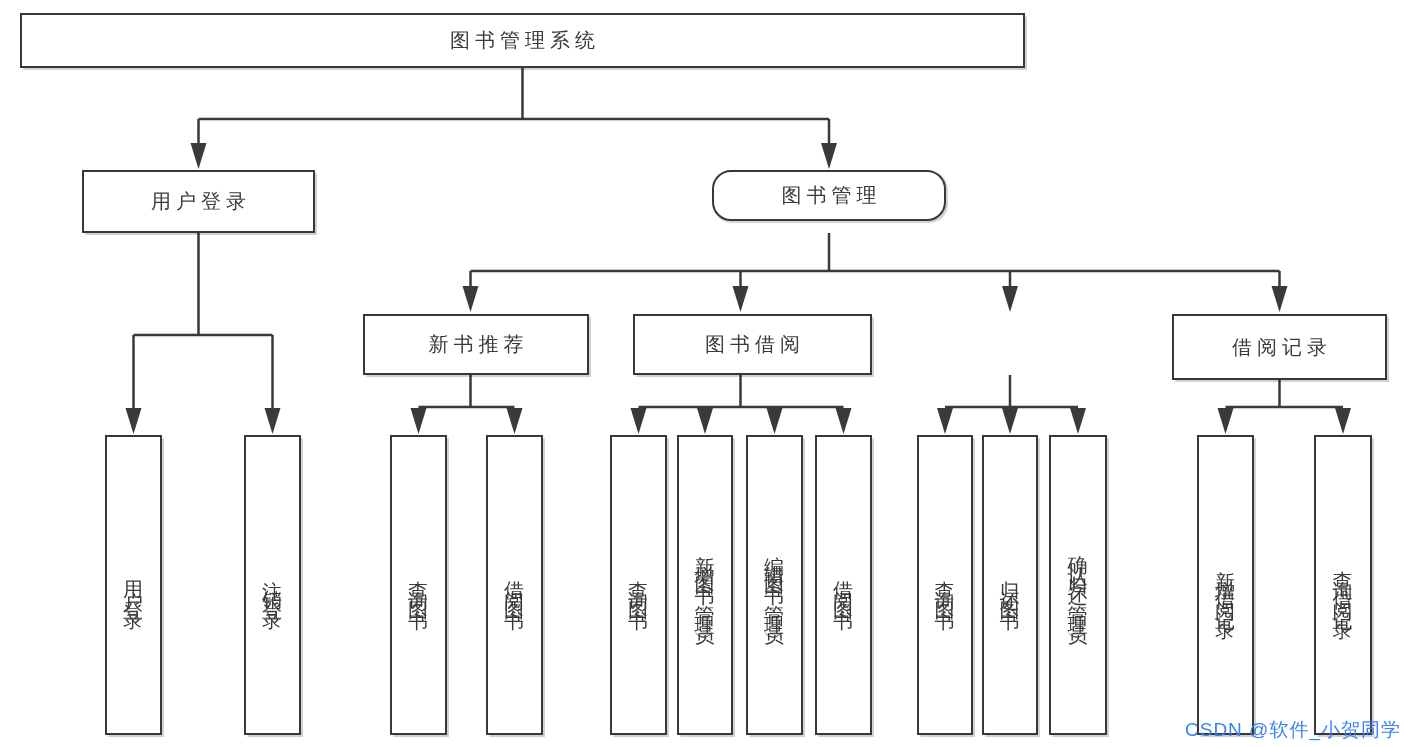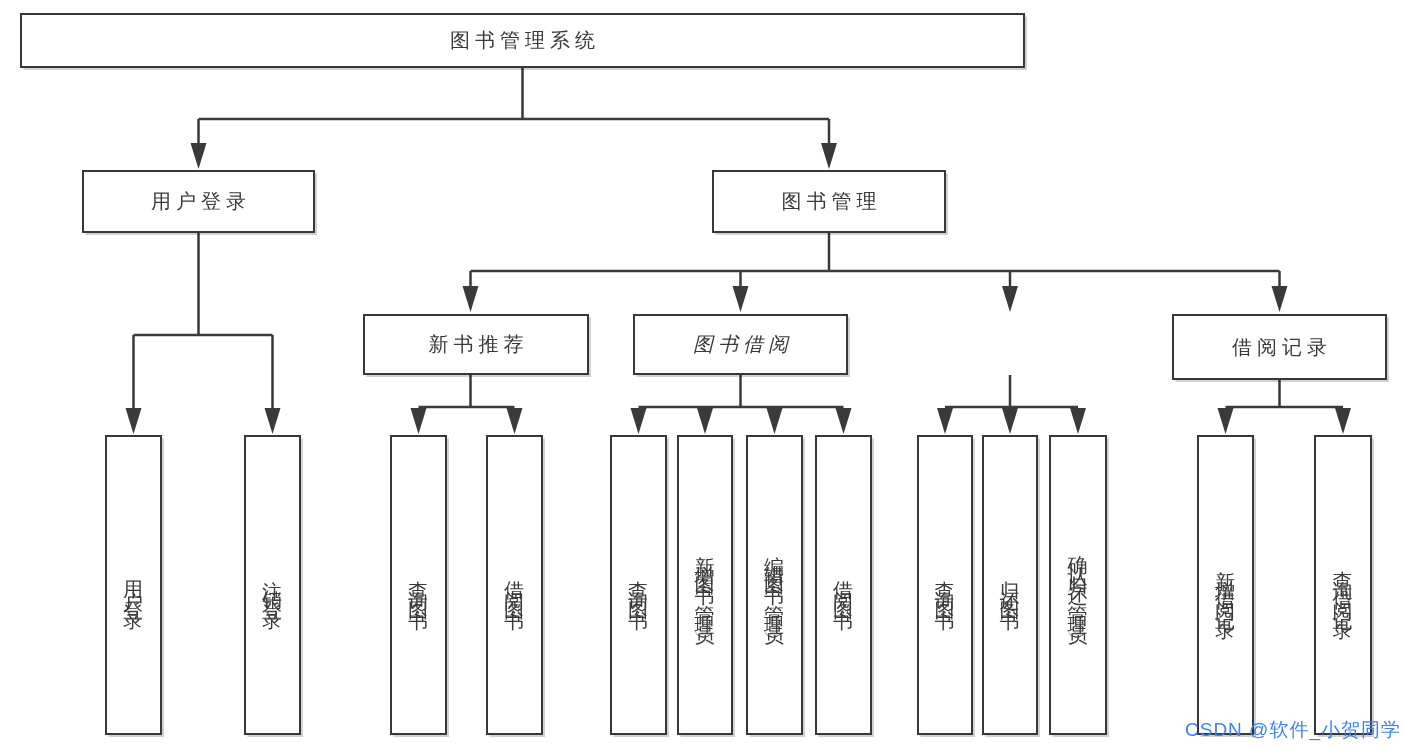--- a/index.html
+++ b/index.html
@@ -69,28 +69,28 @@
     </g>
   </svg>
 
   <div class="box" style="left:20px; top:13px; width:1005px; height:55px;">
     <span class="hlabel">图书管理系统</span>
   </div>
 
   <div class="box" style="left:82px; top:170px; width:233px; height:63px;">
     <span class="hlabel">用户登录</span>
   </div>
-  <div class="box" style="left:712px; top:170px; width:234px; height:63px;">
+  <div class="box" style="left:712px; top:170px; width:234px; height:51px;border-radius:19px;">
     <span class="hlabel">图书管理</span>
   </div>
 
   <div class="box" style="left:363px; top:314px; width:226px; height:61px;">
     <span class="hlabel">新书推荐</span>
   </div>
-  <div class="box" style="left:633px; top:314px; width:215px; height:61px;font-style:italic;">
+  <div class="box" style="left:633px; top:314px; width:239px; height:61px;">
     <span class="hlabel">图书借阅</span>
   </div>
   <div class="box" style="left:1172px; top:314px; width:215px; height:66px;">
     <span class="hlabel">借阅记录</span>
   </div>
 
   <div class="box" style="left:105px; top:435px; width:57px; height:300px;">
     <span class="vlabel">用户登录</span>
   </div>
   <div class="box" style="left:244px; top:435px; width:57px; height:300px;">

